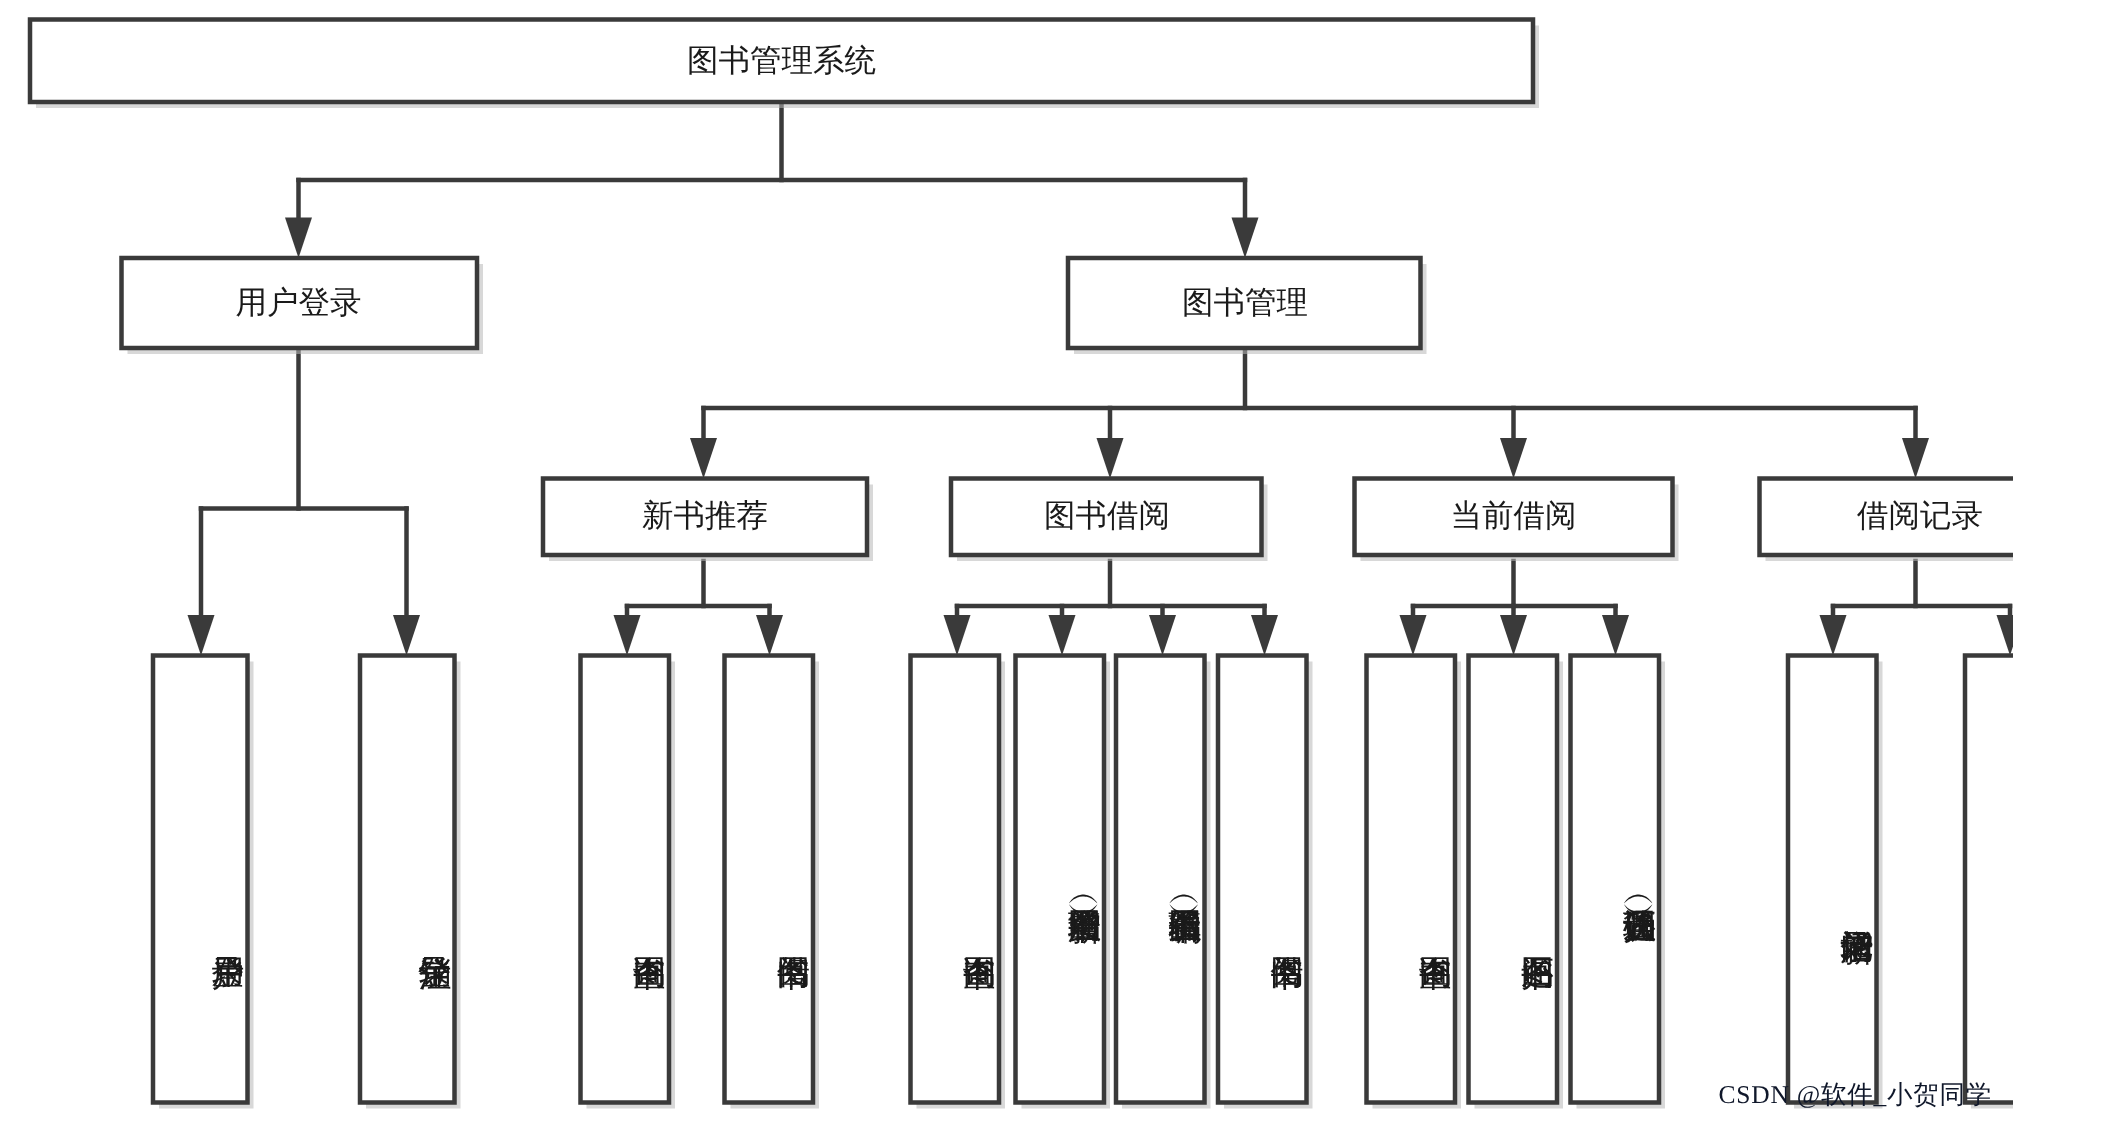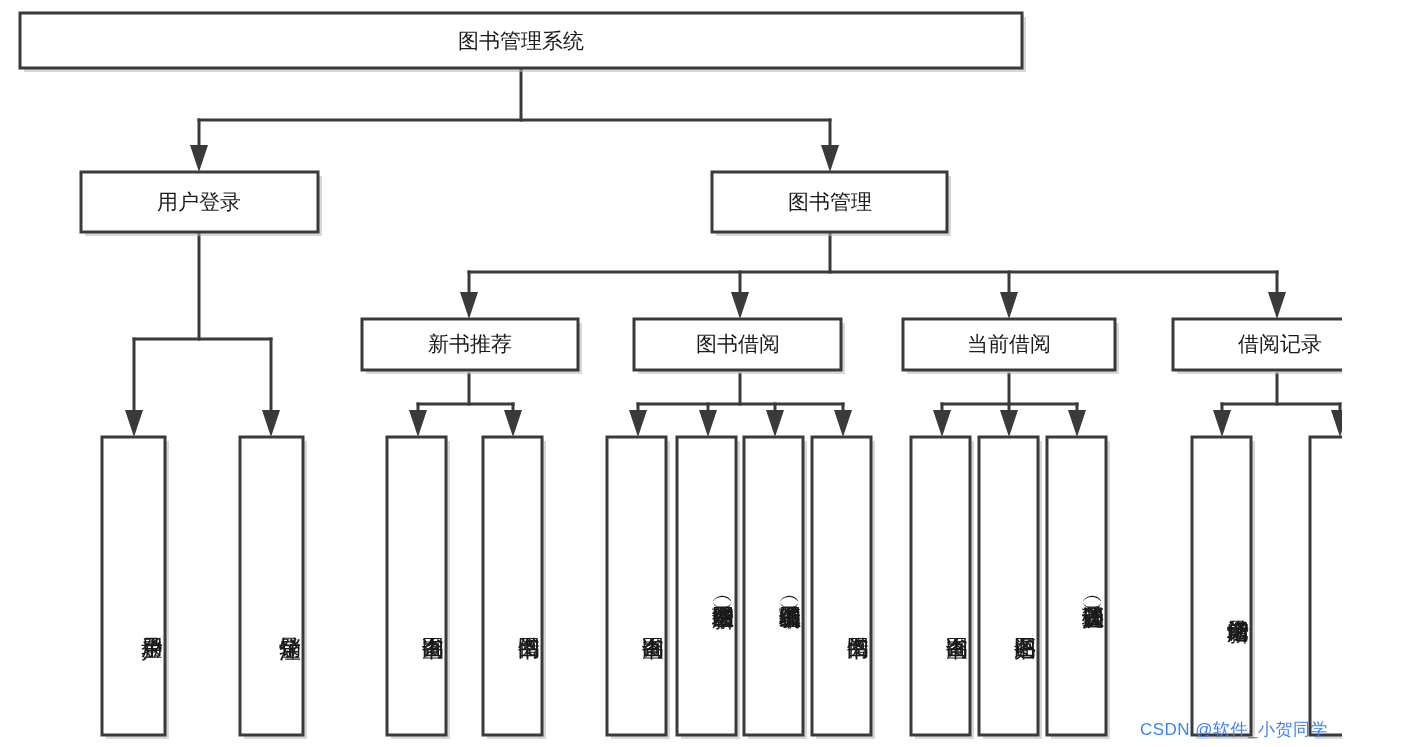--- a/index.html
+++ b/index.html
@@ -49,23 +49,23 @@
     font-family: "Liberation Sans", "DejaVu Sans", sans-serif;
     font-size: 21px;
     fill: #1a1a1a;
     text-anchor: middle;
     dominant-baseline: middle;
   }
   .watermark {
     position: absolute;
     right: 14px;
     bottom: 6px;
-    font-family: Liberation Sans, sans-serif;
+    font-family: Liberation Serif, serif;
     font-size: 17px;
-    color: #3b82f6;
+    color: #0f172a;
     letter-spacing: 0.5px;
     white-space: nowrap;
     pointer-events: none;
   }
   .vlabel-wrap {
     position: absolute;
     display: flex;
     flex-direction: column;
     align-items: center;
     justify-content: flex-start;

